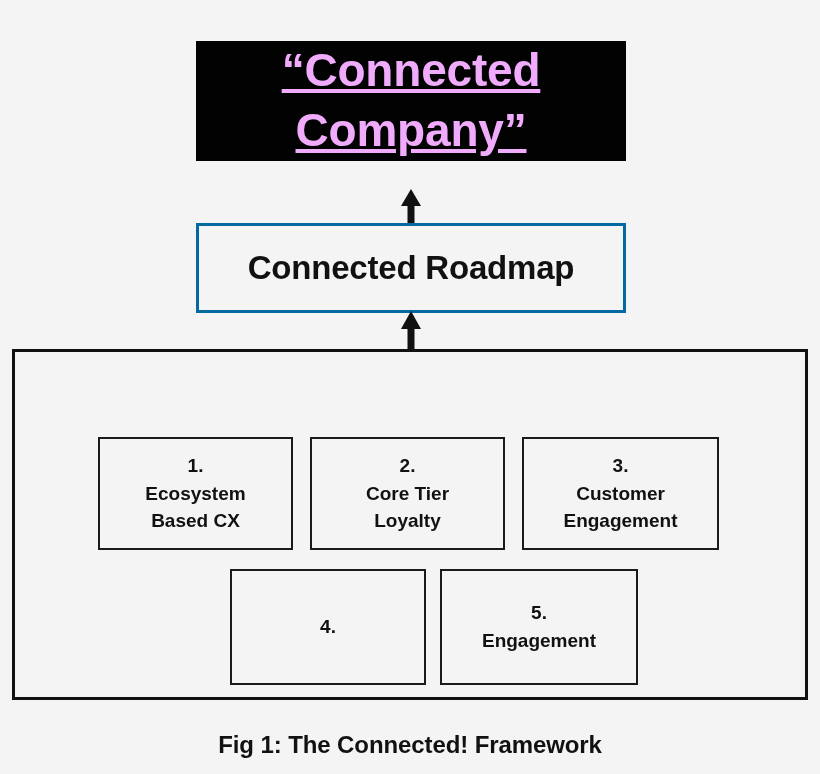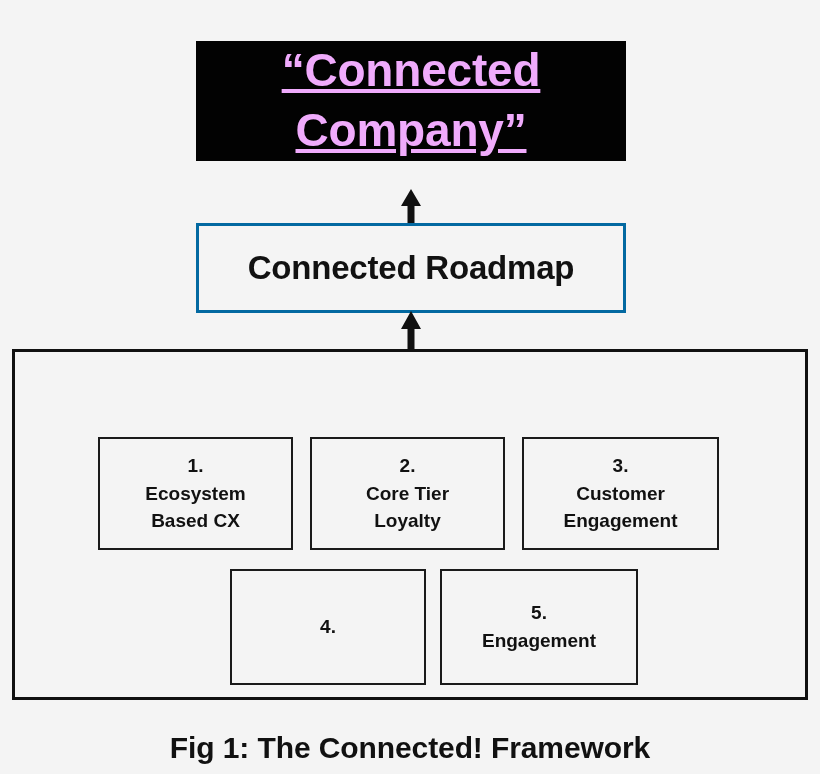--- a/index.html
+++ b/index.html
@@ -128,21 +128,21 @@
   #cap-4 { left: 215px; top: 217px; width: 196px; height: 116px; }
   #cap-5 { left: 425px; top: 217px; width: 198px; height: 116px; }
 
   
   .caption {
     position: absolute;
     left: 0;
     top: 731px;
     width: 820px;
     text-align: center;
-    font-size: 30px;
+    font-size: 24px;
     font-weight: bold;
     letter-spacing: -0.1px;
   }
 </style>
 </head>
 <body>
 
 <div id="diagram">
 
   <div class="vision-box">

